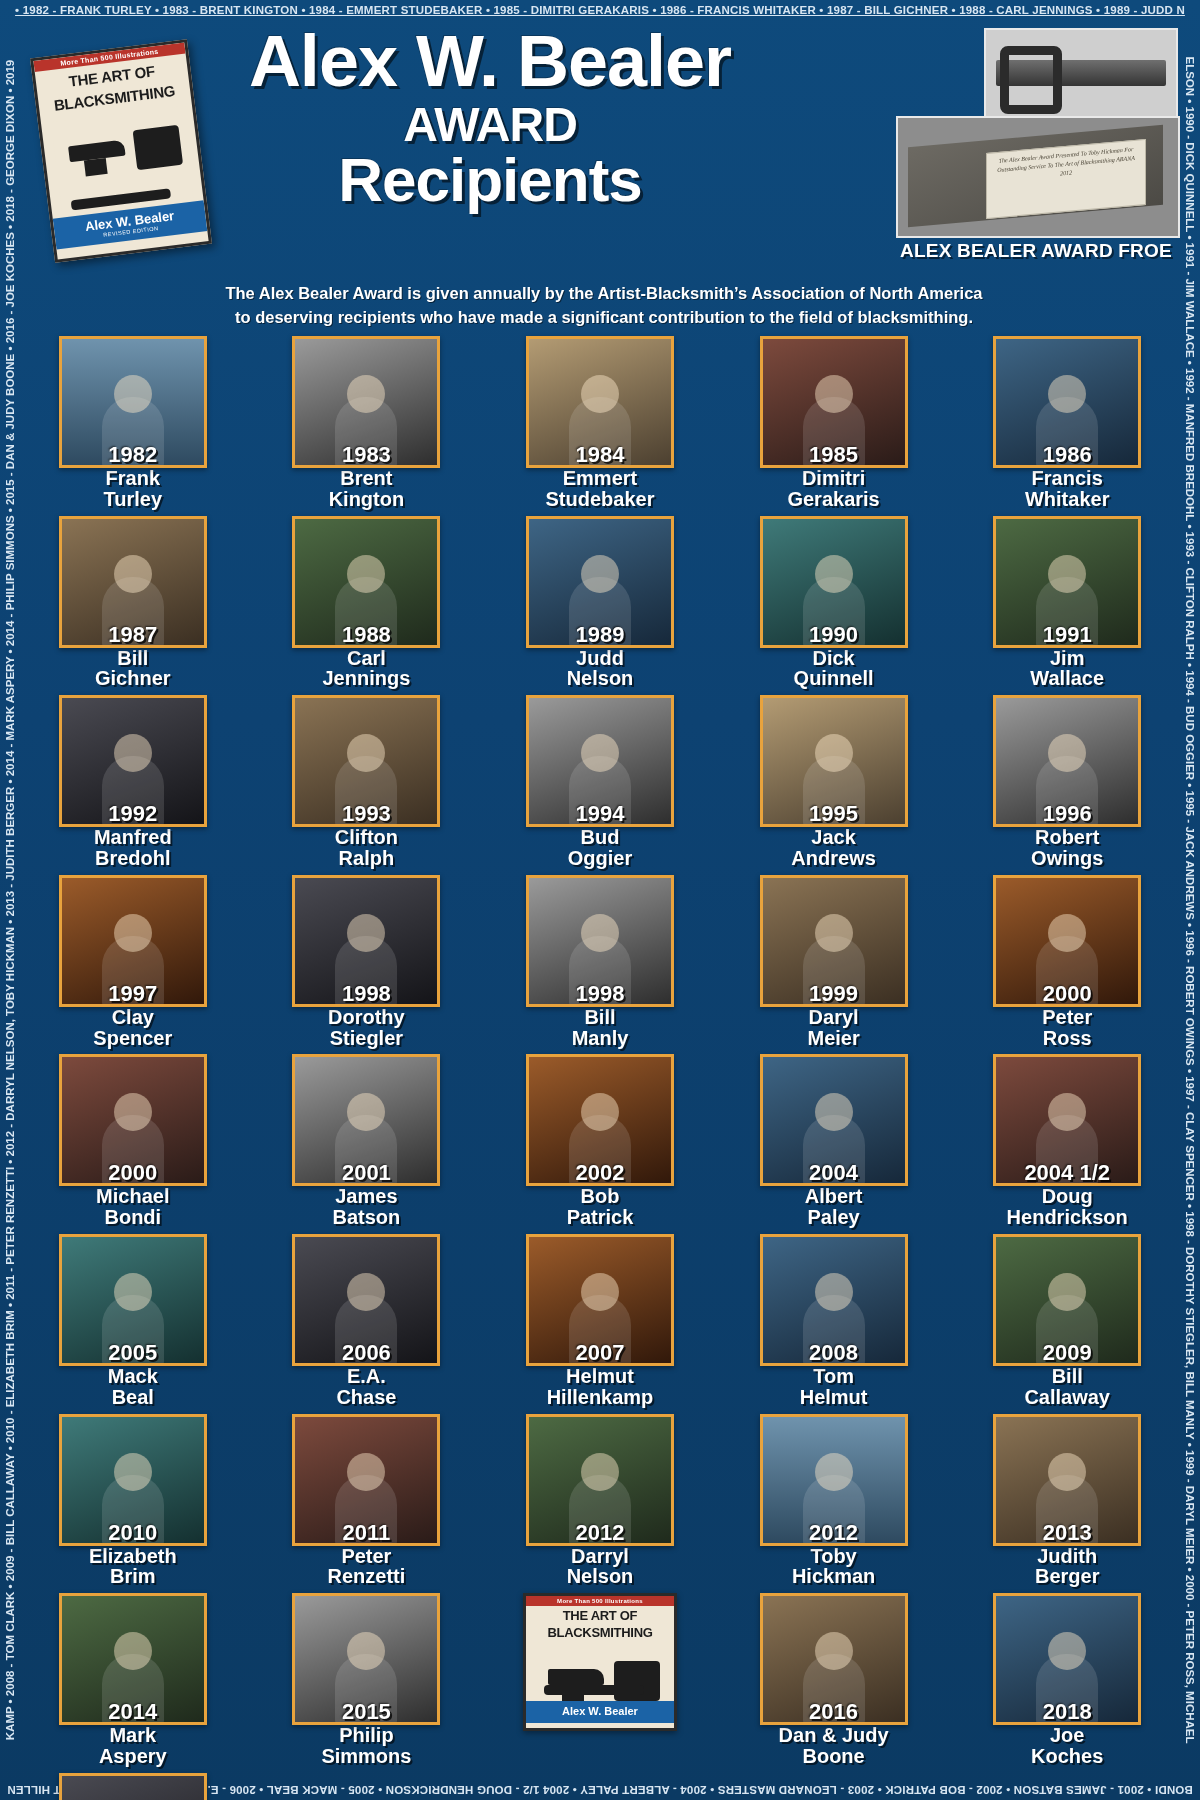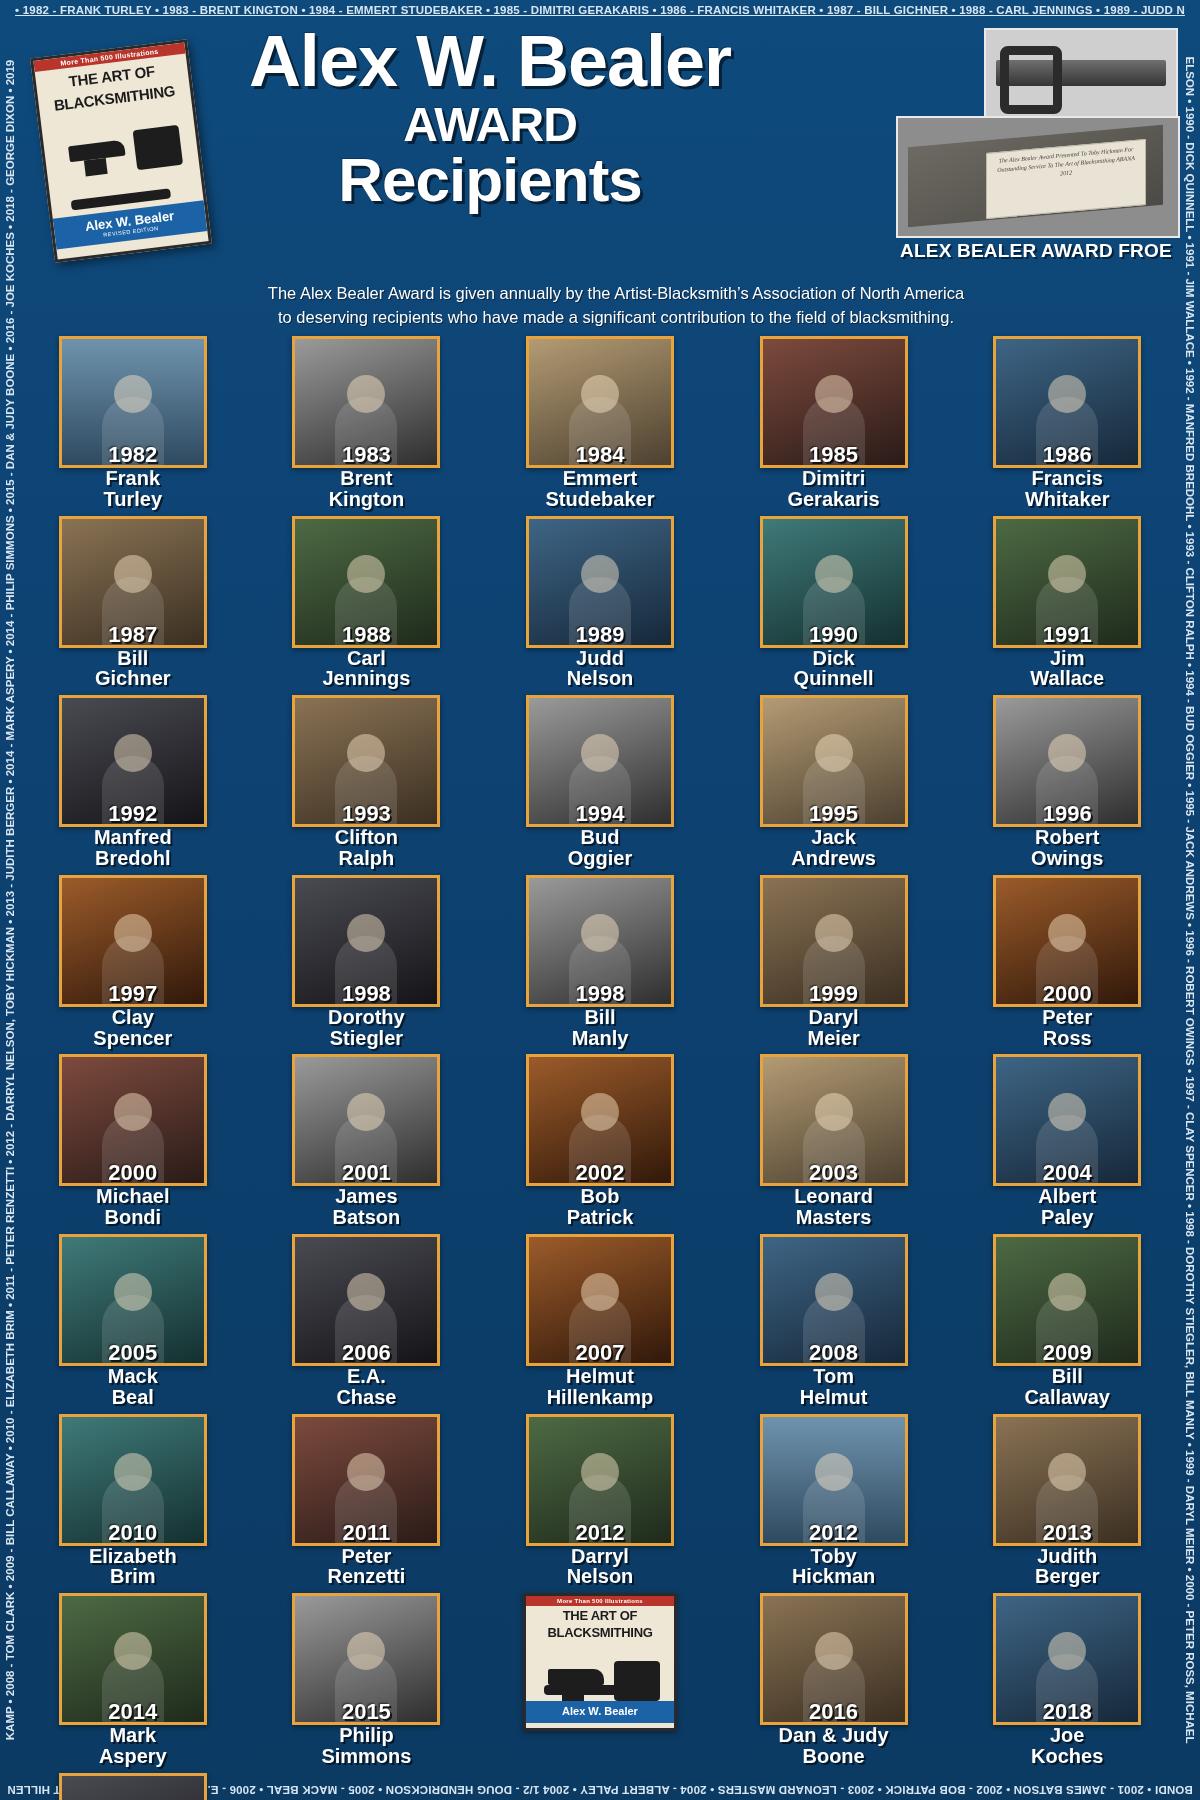--- a/index.html
+++ b/index.html
@@ -238,26 +238,26 @@
     text-align: center;
     color: #fff;
     font-size: 19px;
     font-weight: bold;
     letter-spacing: 0.2px;
     text-shadow: 2px 2px 0 rgba(0,0,0,0.5);
   }
 
   .blurb {
     position: absolute;
-    left: 76px; top: 262px;
+    left: 64px; top: 262px;
     width: 1080px;
     text-align: center;
     color: #ffffff;
     font-size: 16.5px;
-    font-weight: normal;
+    font-weight: bold;
     line-height: 1.45;
     text-shadow: 1px 1px 0 rgba(0,0,0,0.5);
   }
 
   
   .grid {
     position: absolute;
     top: 336px; left: 18px;
     width: 1164px;
     display: grid;
@@ -674,40 +674,40 @@
           </div>
         </div>
         <div class="yr">2002</div>
         <div class="nm">
           <div>Bob</div>
           <div>Patrick</div>
         </div>
       </div>
       <div class="cell">
         <div class="frame">
-          <div class="ph p-tan">
-            <div class="figure"></div>
-          </div>
-        </div>
-        <div class="yr">2003</div>
-        <div class="nm">
-          <div>Leonard</div>
-          <div>Masters</div>
-        </div>
-      </div>
-      <div class="cell">
-        <div class="frame">
           <div class="ph p-blue">
             <div class="figure"></div>
           </div>
         </div>
         <div class="yr">2004</div>
         <div class="nm">
           <div>Albert</div>
           <div>Paley</div>
+        </div>
+      </div>
+      <div class="cell">
+        <div class="frame">
+          <div class="ph p-red">
+            <div class="figure"></div>
+          </div>
+        </div>
+        <div class="yr">2004 1/2</div>
+        <div class="nm">
+          <div>Doug</div>
+          <div>Hendrickson</div>
         </div>
       </div>
       <div class="cell">
         <div class="frame">
           <div class="ph p-teal">
             <div class="figure"></div>
           </div>
         </div>
         <div class="yr">2005</div>
         <div class="nm">

